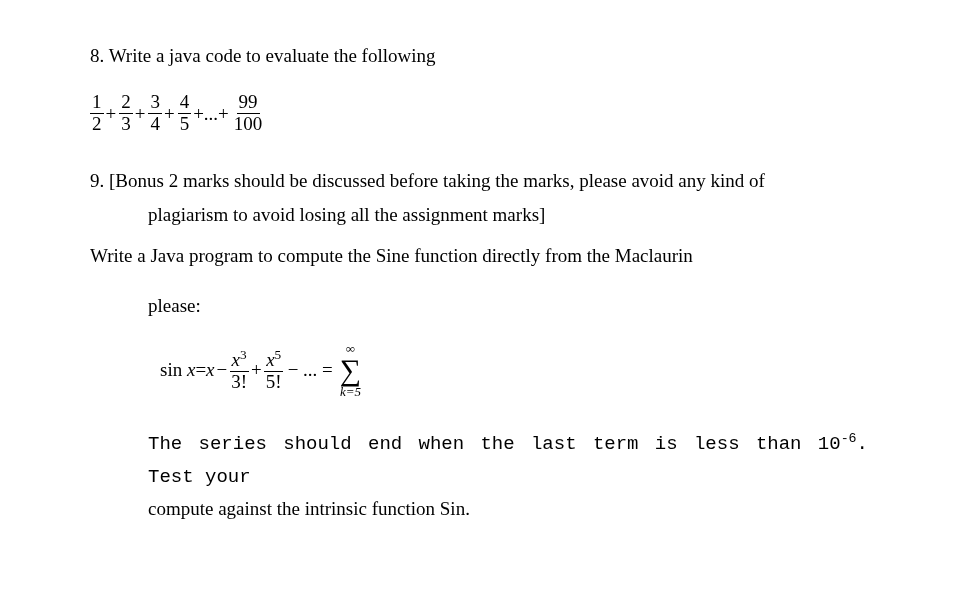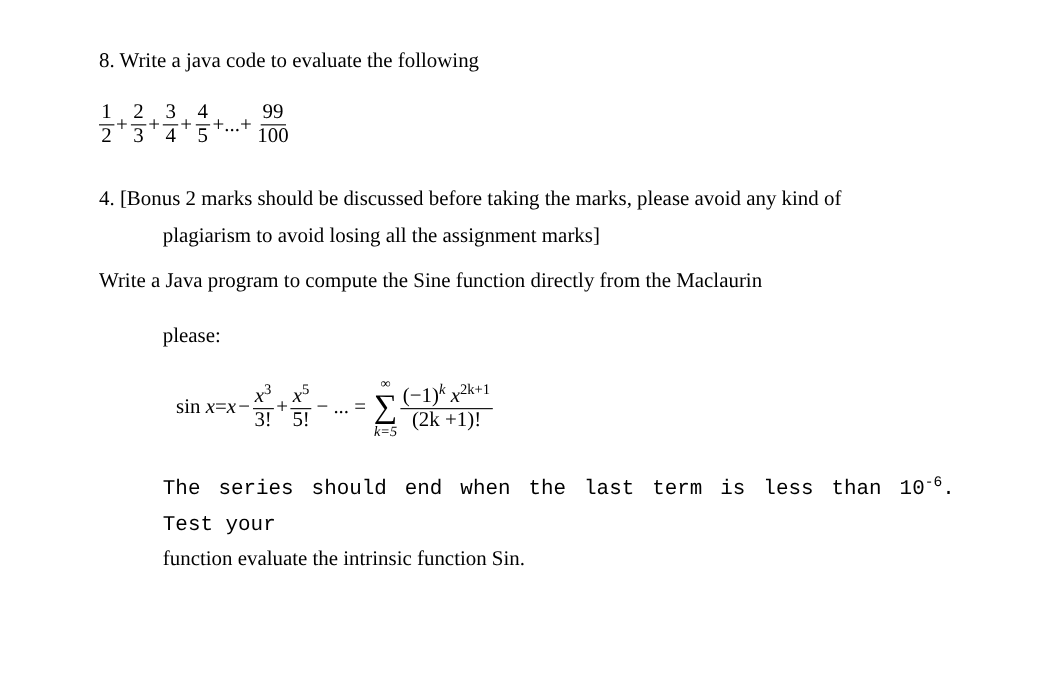--- a/index.html
+++ b/index.html
@@ -110,21 +110,21 @@
     <span class="num">4</span>
     <span class="den">5</span>
   </span>
   <span class="plus">+...+</span>
   <span class="frac">
     <span class="num">99</span>
     <span class="den">100</span>
   </span>
 </div>
 
-<div class="p9" style="margin-bottom:2px;">4.  [Bonus 2 marks should be discussed before taking the marks, please avoid any kind of</div>
+<div class="p9" style="margin-bottom:2px;">9.  [Bonus 2 marks should be discussed before taking the marks, please avoid any kind of</div>
 <div class="p9 indent1">plagiarism to avoid losing all the assignment marks]</div>
 
 <div class="p9" style="margin-bottom:18px;">Write a Java program to compute the Sine function directly from the Maclaurin</div>
 <div class="series-line">please:</div>
 
 <div class="sine-formula">
   <span>sin</span>
   <span>&nbsp;</span>
   <span class="italic">x</span>
   <span>=</span>
@@ -138,22 +138,18 @@
   <span class="frac">
     <span class="num"><span class="italic">x</span><span class="sup-exp">5</span></span>
     <span class="den">5!</span>
   </span>
   <span style="margin:0 4px">− ... =</span>
   <span class="big-sum">
     <span class="sup">∞</span>
     <span class="sigma">∑</span>
     <span class="sub italic">k=5</span>
   </span>
-  <span class="frac">
-    <span class="num"><span>(−1)</span><span class="sup-exp italic">k</span><span>&nbsp;</span><span class="italic">x</span><span class="sup-exp"><span>2k+1</span></span></span>
-    <span class="den"><span class="italic" style="font-style:normal">(2k +1)!</span></span>
-  </span>
 </div>
 
 <div class="indent2 justify">
   <span>The series should end when the last term is less than 10</span><span class="sup-exp">-6</span><span>. Test your</span>
 </div>
-<div class="indent2">function evaluate the intrinsic function Sin.</div>
+<div class="indent2">compute against the intrinsic function Sin.</div>
 
 </body></html>

